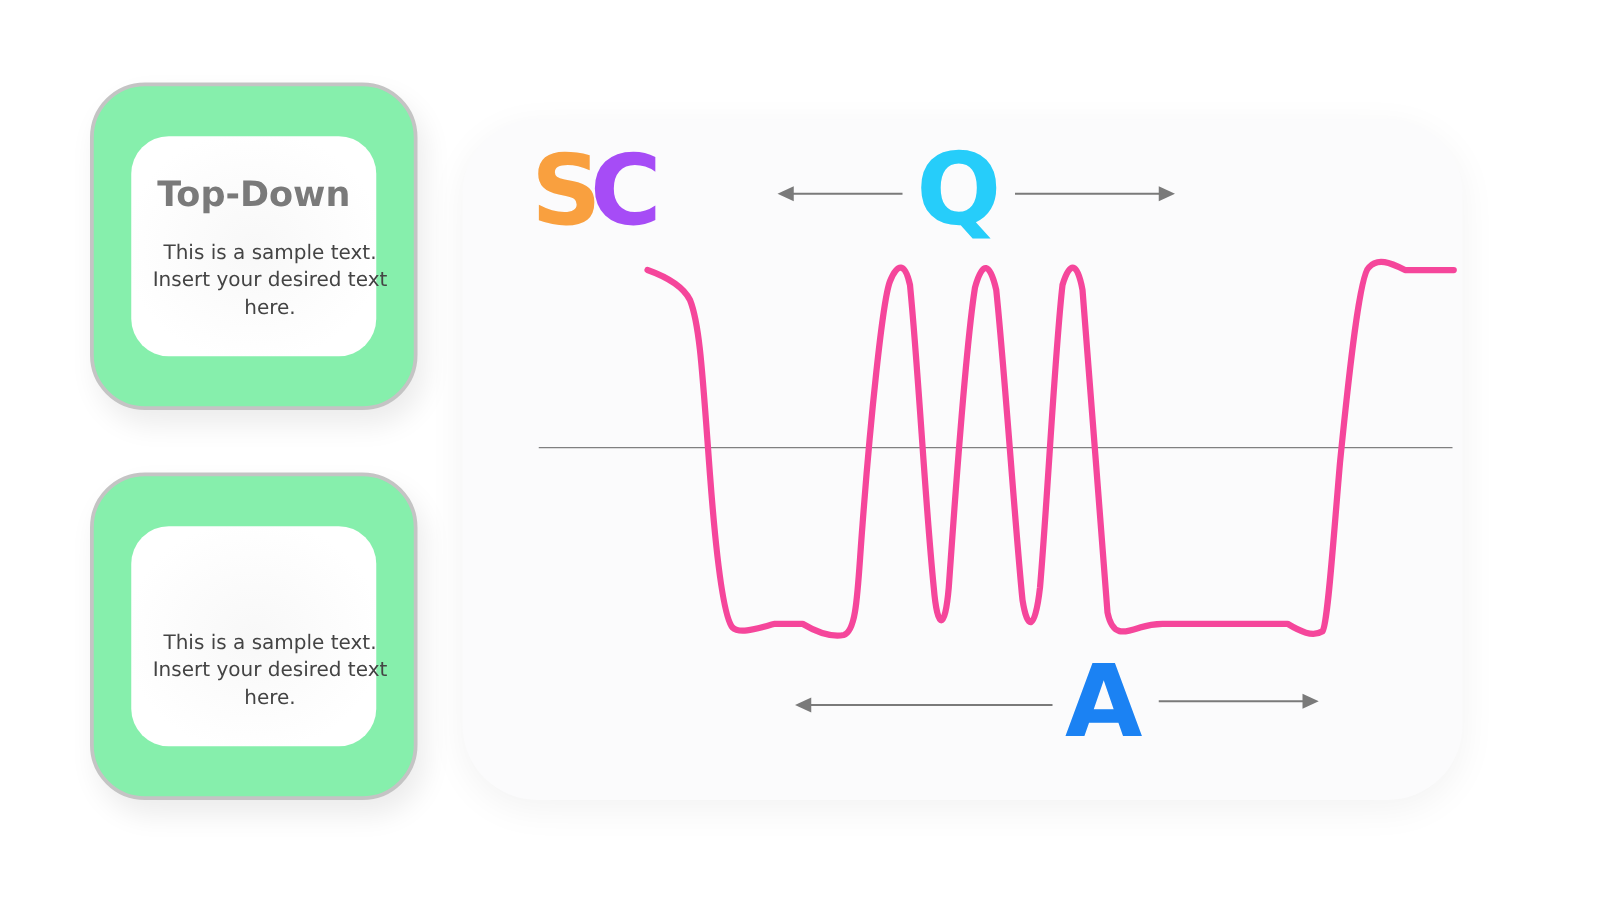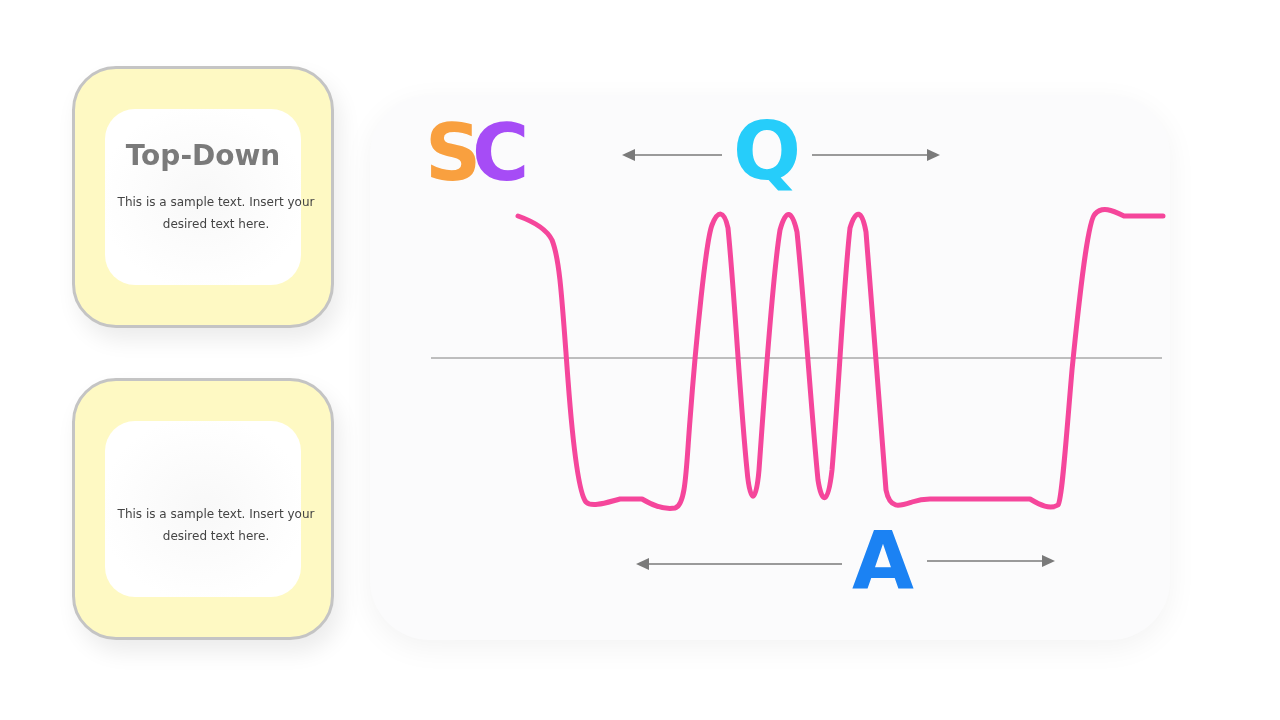--- a/index.html
+++ b/index.html
@@ -1,25 +1,25 @@
 <!DOCTYPE html>
 <html><head>
 <meta charset="utf-8">
 <style>
   html, body { margin:0; padding:0; }
   body { width:1280px; height:720px; background:#ffffff; position:relative; overflow:hidden;
          font-family:"DejaVu Sans", sans-serif; }
   .card { position:absolute; left:72px; width:262px; height:262px; border:3px solid #c4c4c4;
-          border-radius:44px; background:#fef9c3; box-sizing:border-box;
+          border-radius:44px; background:#86efac; box-sizing:border-box;
           box-shadow: 6px 12px 22px rgba(0,0,0,0.08); }
   .card .inner { position:absolute; left:30px; right:30px; top:40px; bottom:40px;
           background:radial-gradient(ellipse at center, #f8f8f8 0%, #ffffff 75%); border-radius:30px; }
   .card .title { position:absolute; left:0; right:0; text-align:center; font-weight:bold;
           font-size:28px; color:#7a7a7a; }
-  .card .body { position:absolute; left:10px; right:10px; text-align:center; font-size:12px;
+  .card .body { position:absolute; left:10px; right:10px; text-align:center; font-size:16px;
           line-height:22px; color:#444444;margin-left:26px; }
   #card-top { top:66px; }
   #card-bottom { top:378px; }
   #card-top .title, #card-bottom .title { top:70px; }
   #card-top .body, #card-bottom .body { top:122px; }
   .panel { position:absolute; left:370px; top:95px; width:800px; height:545px; border-radius:60px;
            background:#fbfbfc; box-shadow: 0 8px 30px rgba(0,0,0,0.05); }
   svg.wave { position:absolute; left:0; top:0; }
   .letter { position:absolute; font-weight:bold; font-family:"DejaVu Sans", sans-serif; line-height:1; }
 </style>

